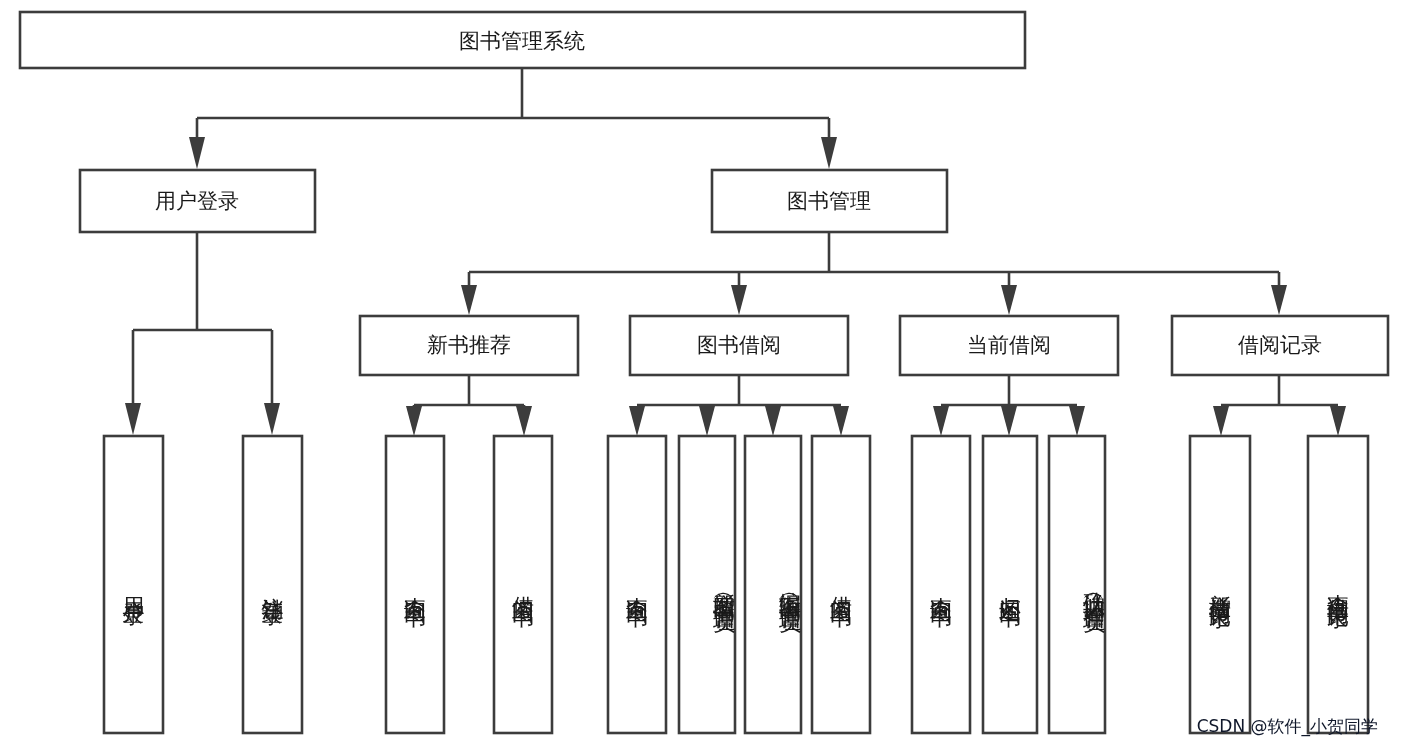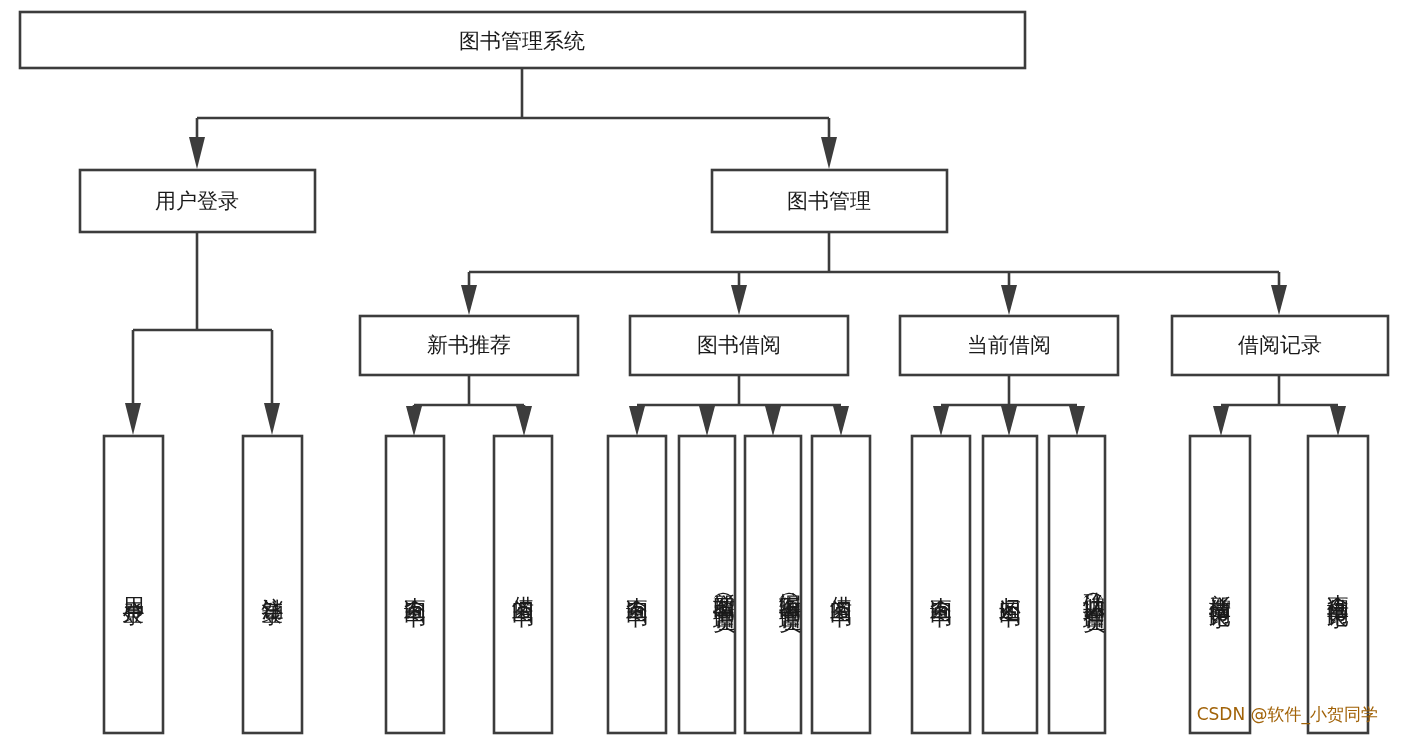--- a/index.html
+++ b/index.html
@@ -60,24 +60,24 @@
     display: flex;
     align-items: center;
     justify-content: center;
     text-align: center;
     white-space: nowrap;
     pointer-events: none;
   }
   .watermark {
     position: absolute;
     right: 8px;
-    bottom: 21px;
+    bottom: 9px;
     font-family: "DejaVu Sans", "Liberation Sans", sans-serif;
     font-size: 17px;
-    color: #a16207;
+    color: #0f172a;
     white-space: nowrap;
   }
 </style>
 </head>
 <body>
 
 <div id="chart-root">
 
   <svg class="flow" viewBox="0 0 1405 747" xmlns="http://www.w3.org/2000/svg">
 

